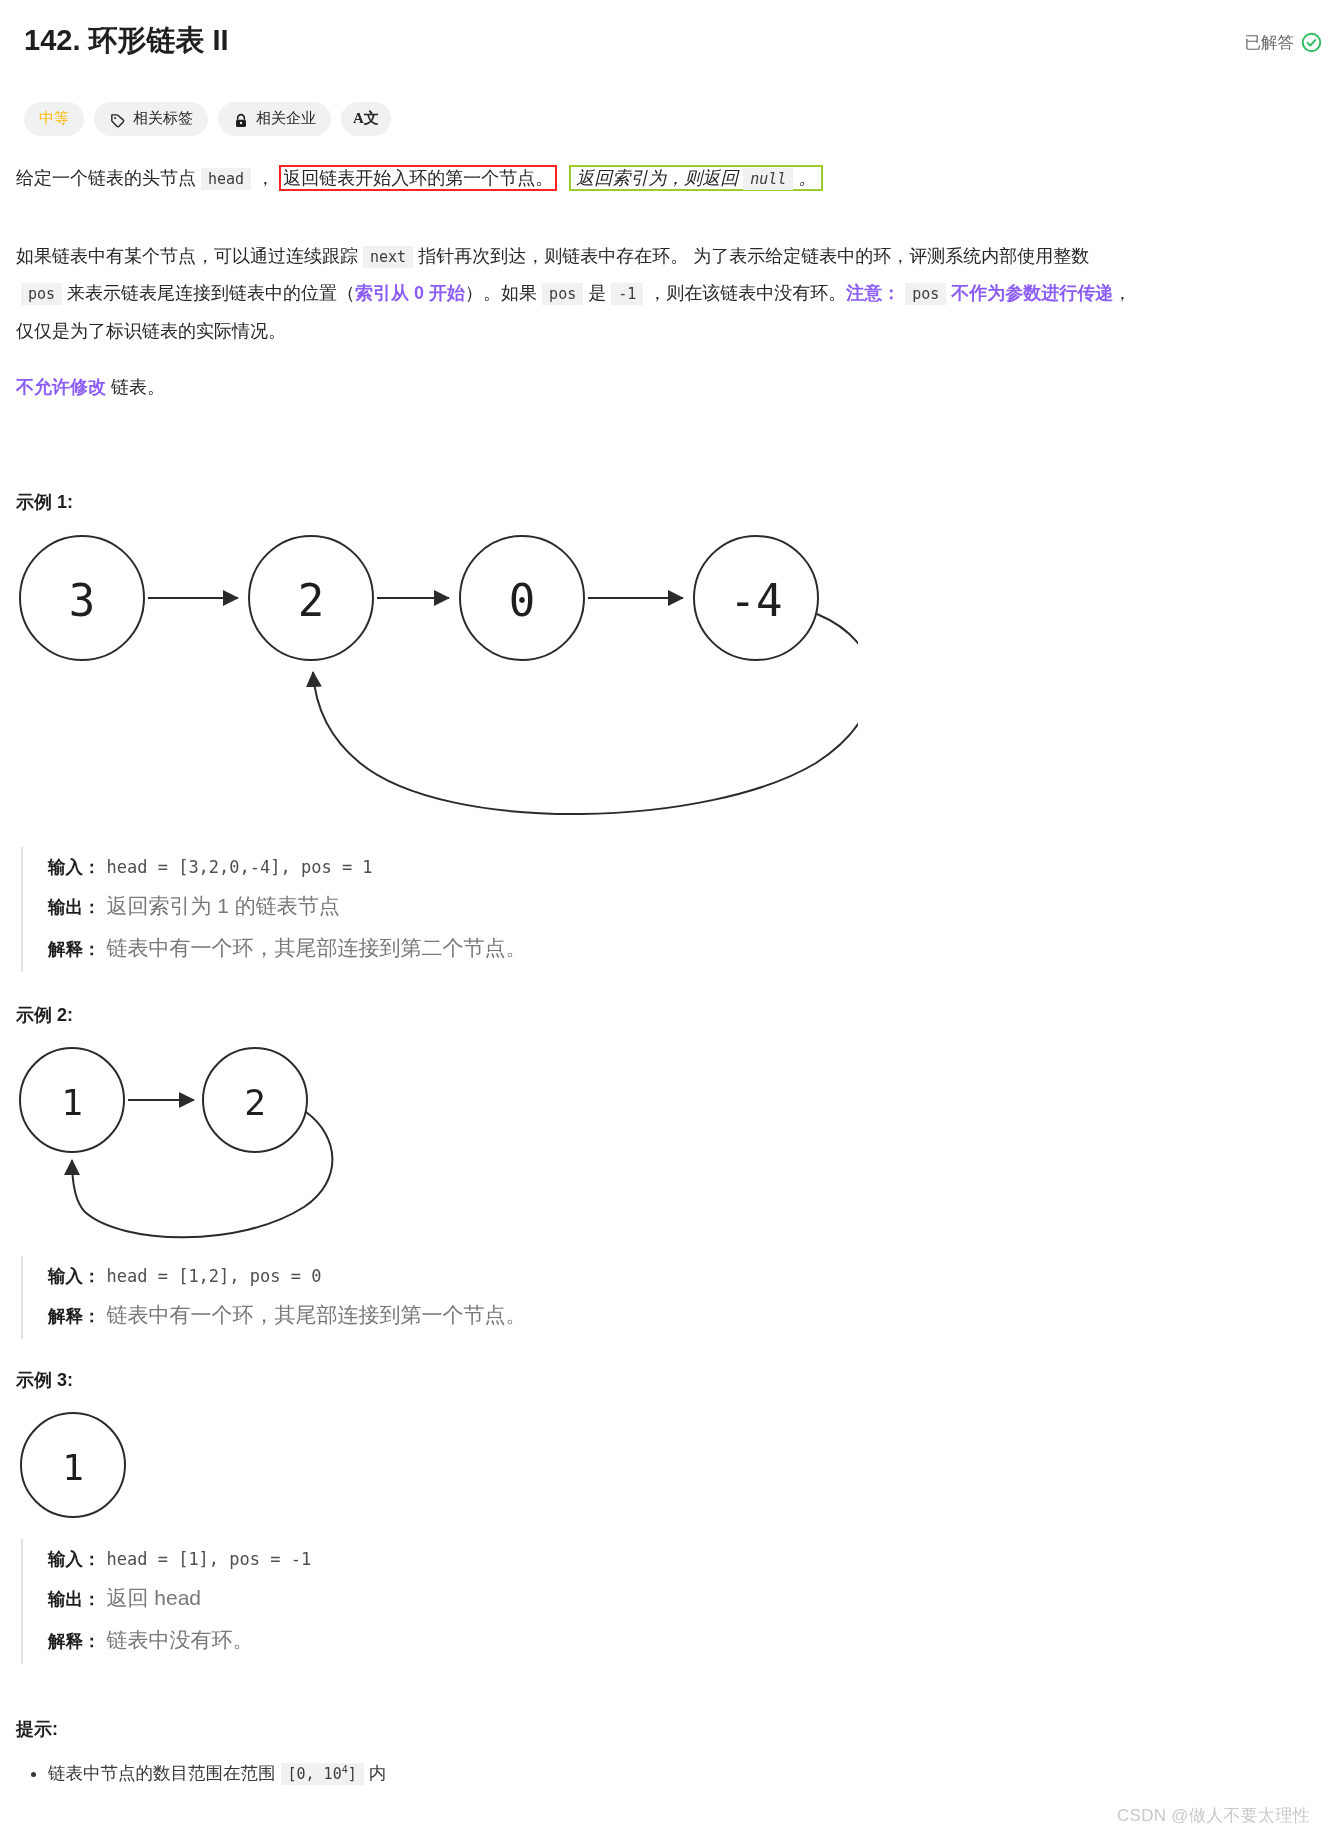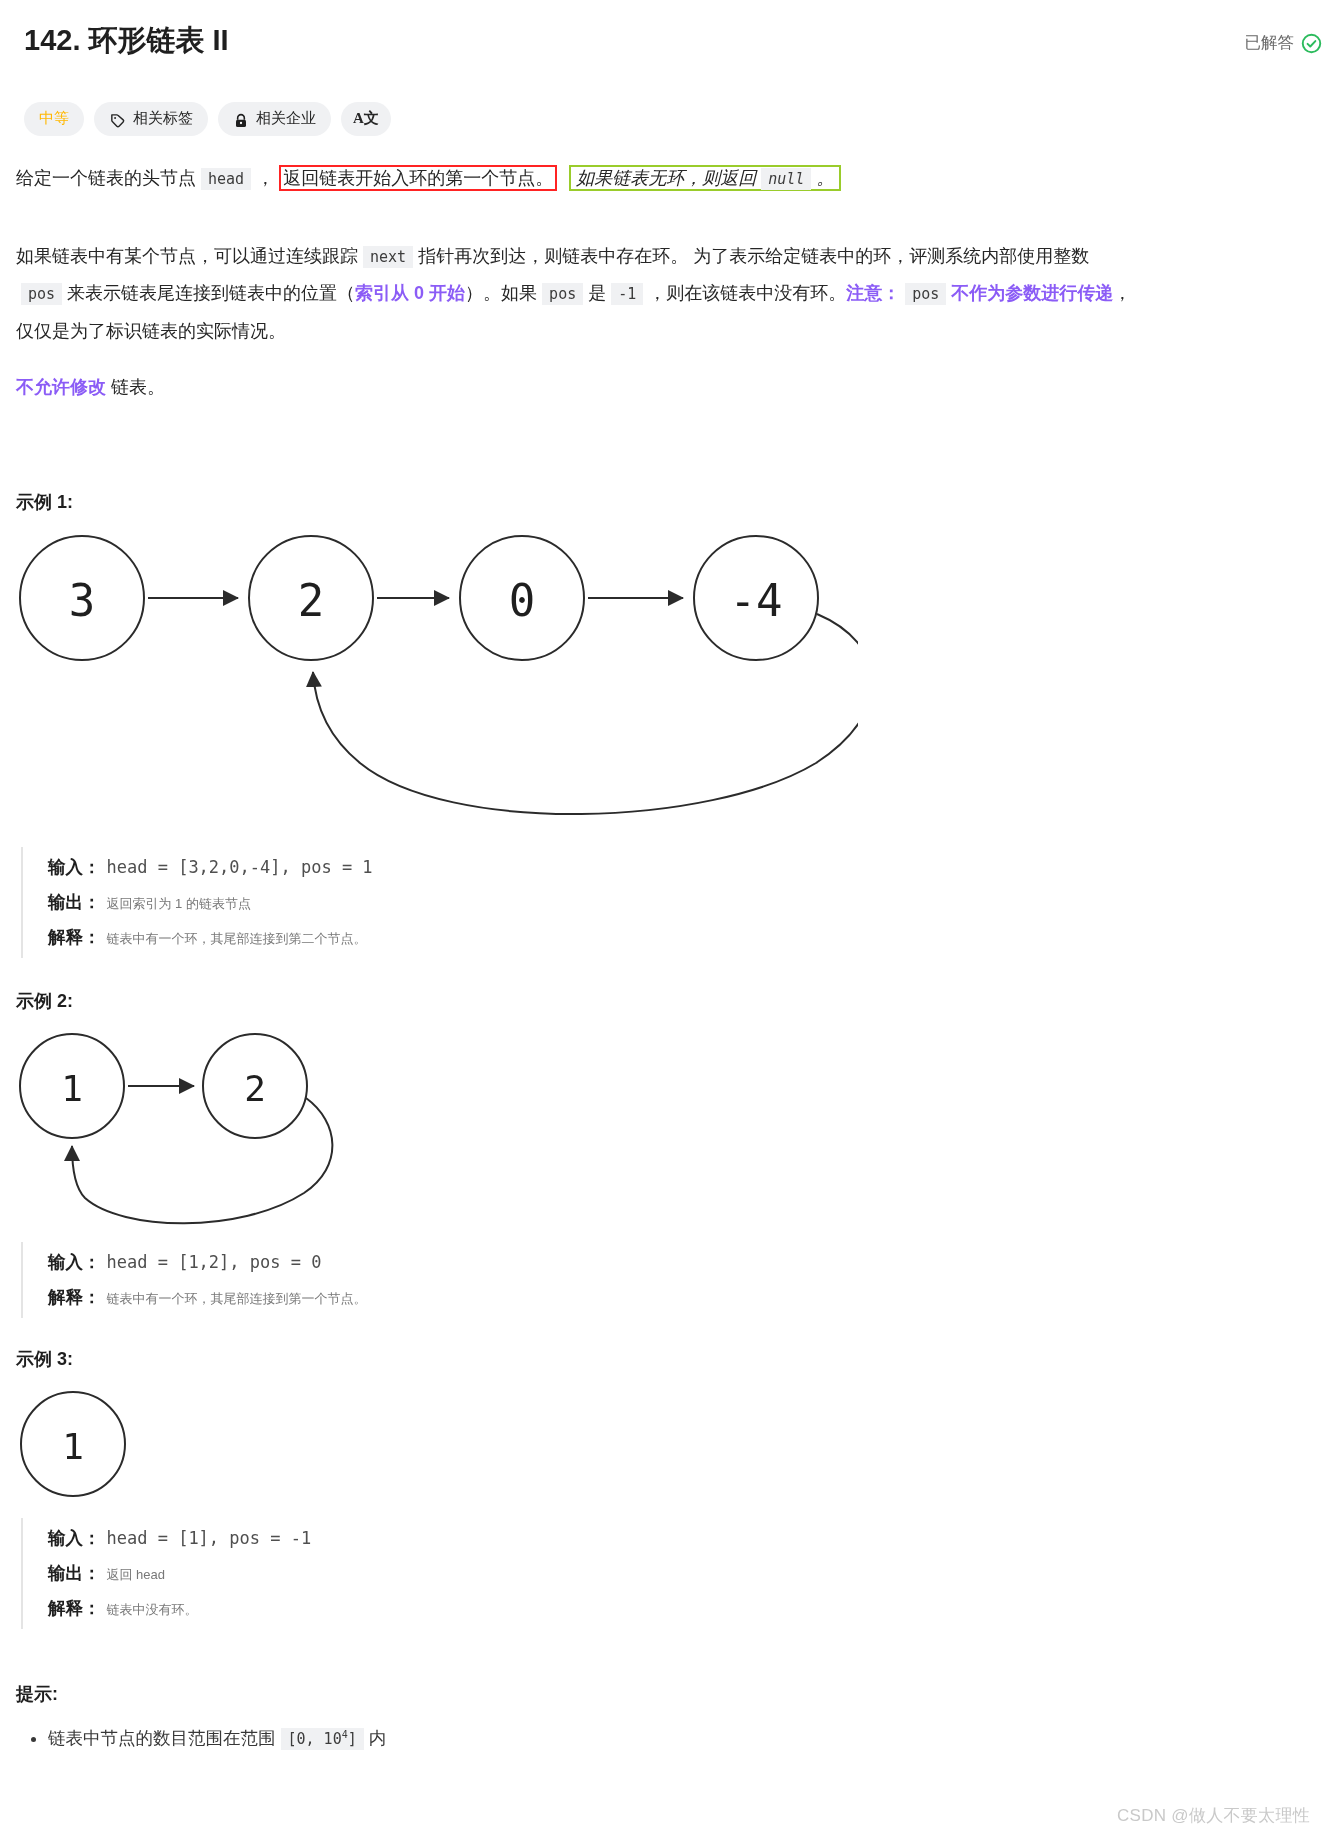--- a/index.html
+++ b/index.html
@@ -4,21 +4,21 @@
 <style>
   html,body { margin:0; padding:0; background:#fff; }
   .page {
     position:relative; width:1340px; height:1835px; background:#fff;
     font-family:"Liberation Sans","DejaVu Sans",sans-serif;
     color:#262626; overflow:hidden; box-sizing:border-box;
   }
   
   .header { display:flex; justify-content:space-between; align-items:flex-start; padding:22px 18px 0 24px; }
   .title { font-size:29px; font-weight:700; color:#1f1f1f; line-height:1.25; margin:0; }
-  .solved { display:flex; align-items:flex-end; gap:7px; margin-top:10px; color:#696969; font-size:16.5px; }
+  .solved { display:flex; align-items:flex-start; gap:7px; margin-top:10px; color:#696969; font-size:16.5px; }
   .solved svg { display:block; }
 
   
   .badges { display:flex; gap:10px; margin:36px 0 0 24px; }
   .pill {
     display:flex; align-items:flex-end; gap:7px; background:#f0f1f3; border:none;
     border-radius:999px; padding:7px 15px; font-size:15px; color:#262626; cursor:pointer;
     font-family:Liberation Serif, serif; line-height:1.3;margin-top:8px;
   }
   .pill-medium { color:#ffb800; font-weight:500; }
@@ -61,21 +61,21 @@
   
   .example-block {
     border-left:2px solid #e4e4e4; margin:16px 0 0 5px; padding:3px 0 3px 25px;
     font-size:17px; line-height:2.0;
   }
   .example-block .row { white-space:nowrap; }
   .example-block .label { font-weight:700; color:#1f1f1f; font-size:17.5px; margin-right:6px; }
   .example-block .code-val {
     font-family:"DejaVu Sans Mono","Liberation Mono",monospace; color:#4f4f4f; font-size:17px;
   }
-  .example-block .text-val { color:#787878; font-size:13px; }
+  .example-block .text-val { color:#787878; font-size:21px; }
 
   
   .hint-list { margin:10px 0 0 0; padding-left:32px; }
   .hint-list li { font-size:17.5px; color:#383838; line-height:2.0; }
   .hint-list code.inline sup { font-size:10px; }
 
   
   .watermark {
     position:absolute; right:30px; bottom:8px; color:#c9c9c9; font-size:17px; letter-spacing:.3px;
   }
@@ -124,21 +124,21 @@
     <button class="pill pill-translate">
       <span>A文</span>
     </button>
   </div>
 
   <div class="content">
 
     <p class="para p1">
       <span>给定一个链表的头节点</span><code class="inline">head</code><span>，</span>
       <span class="box-red"><span>返回链表开始入环的第一个节点。</span></span>
-      <span class="box-green"><span>如果链表无环，则返回</span><code class="inline">null</code><span>。</span></span>
+      <span class="box-green"><span>返回索引为，则返回</span><code class="inline">null</code><span>。</span></span>
     </p>
 
     <p class="para p2">
       <span>如果链表中有某个节点，可以通过连续跟踪</span><code class="inline">next</code><span>指针再次到达，则链表中存在环。 为了表示给定链表中的环，评测系统内部使用整数</span><code class="inline">pos</code><span>来表示链表尾连接到链表中的位置（</span><strong>索引从 0 开始</strong><span>）。如果</span><code class="inline">pos</code><span>是</span><code class="inline">-1</code><span>，则在该链表中没有环。</span><strong>注意：</strong><code class="inline">pos</code><strong>不作为参数进行传递</strong><span>，仅仅是为了标识链表的实际情况。</span>
     </p>
 
     <p class="para p3">
       <strong>不允许修改</strong>
       <span>链表。</span>
     </p>

